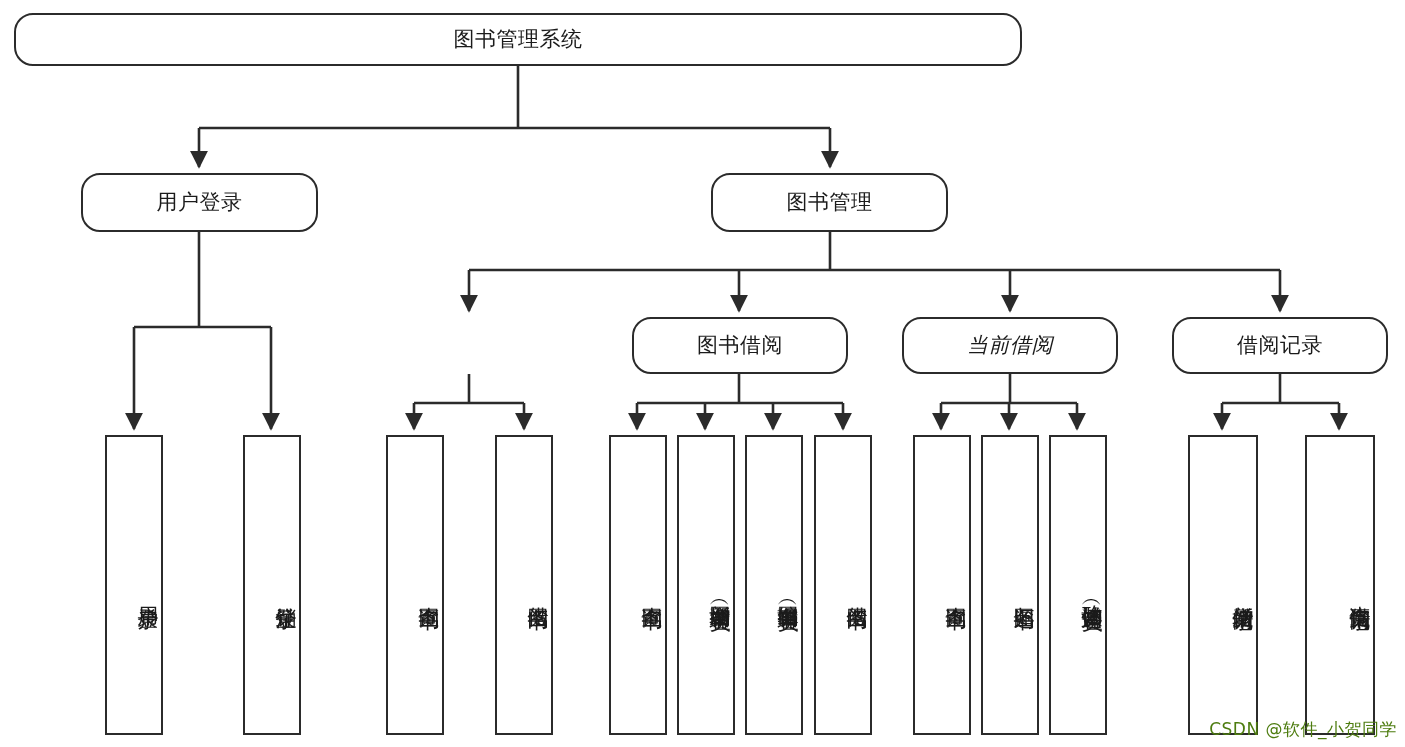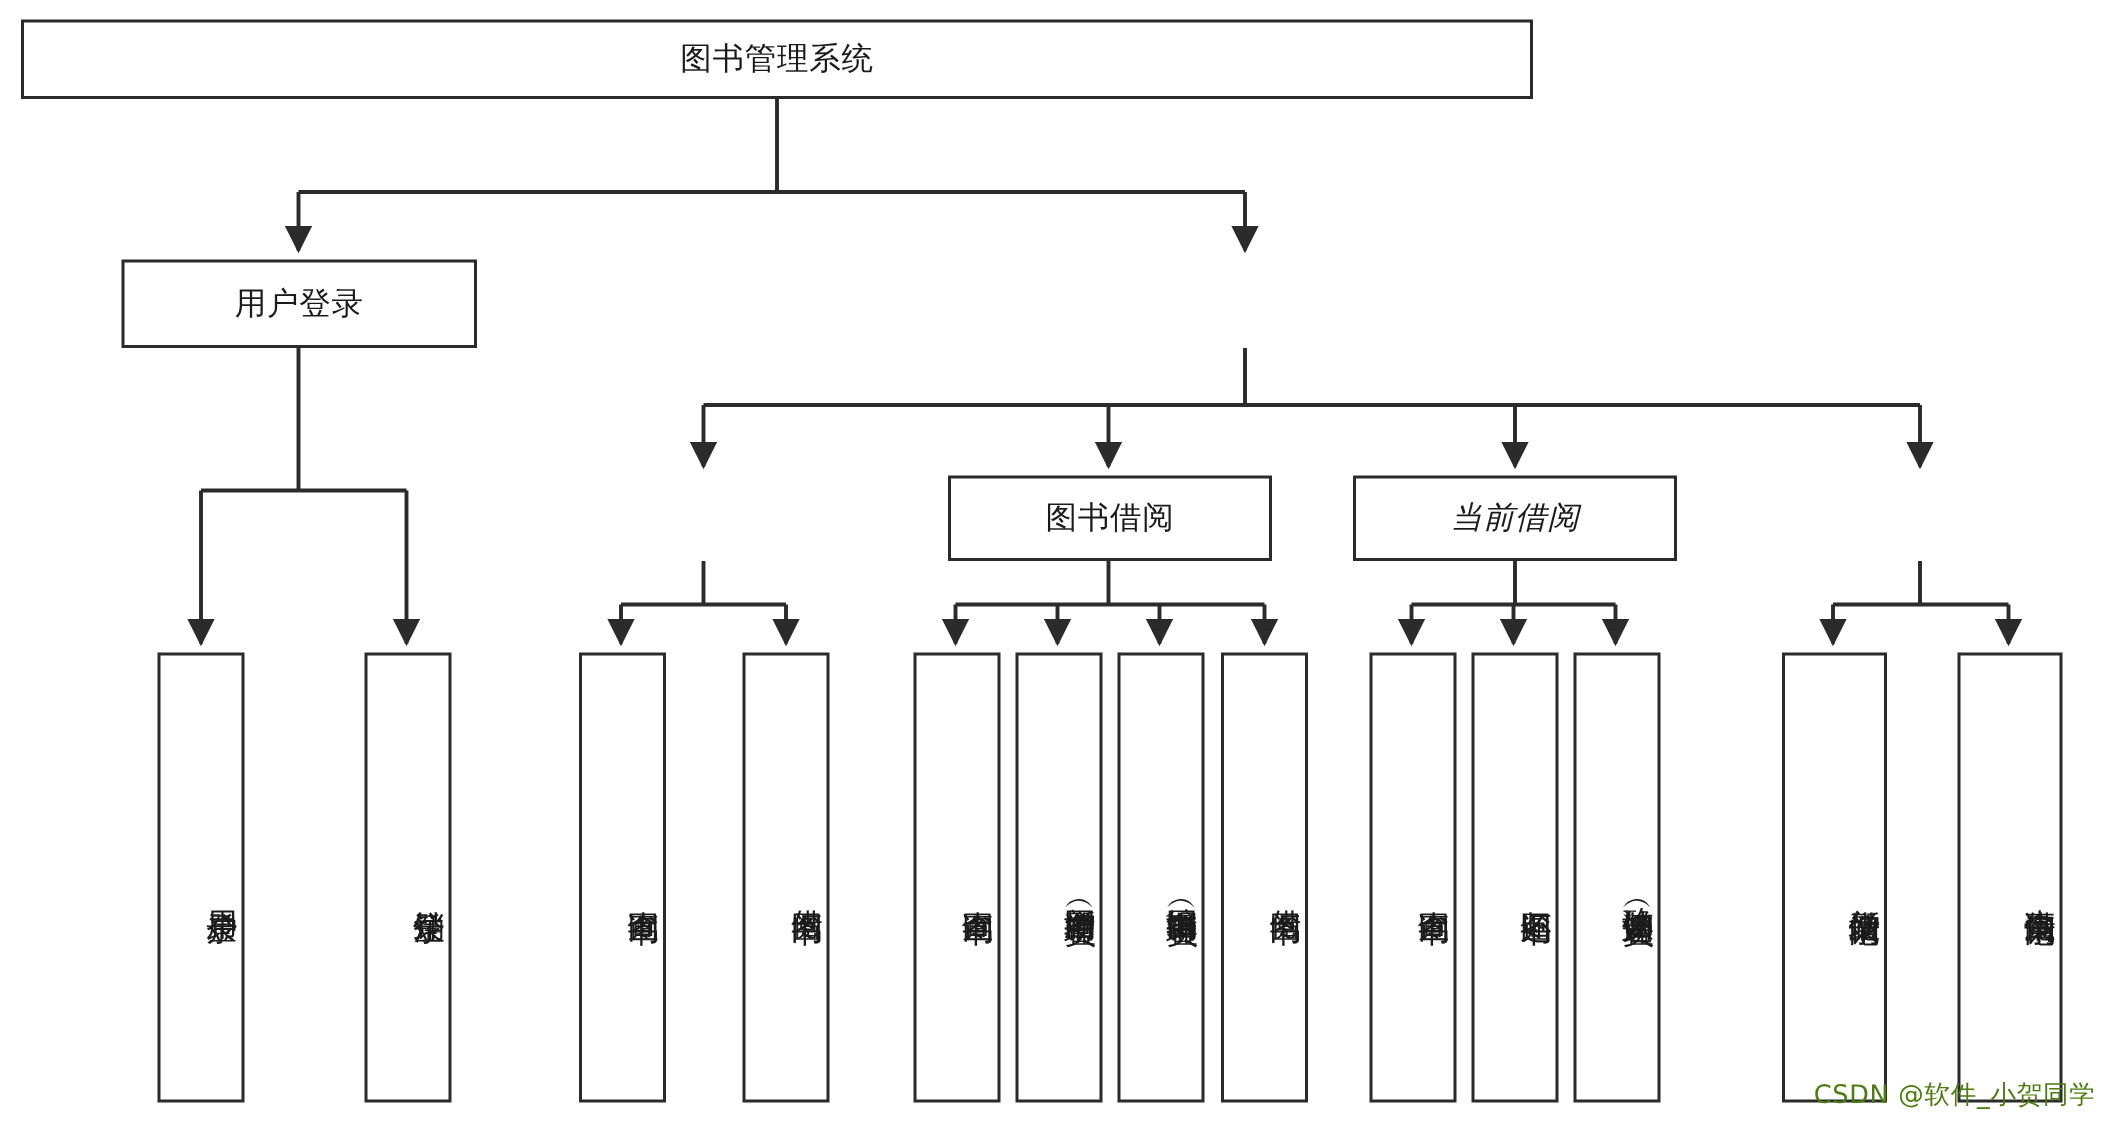--- a/index.html
+++ b/index.html
@@ -34,20 +34,21 @@
     display: flex;
     align-items: center;
     justify-content: center;
     color: #1b1b1b;
   }
   .node-h {
     font-size: 21px;
     letter-spacing: 0.5px;
     line-height: 1.1;
     white-space: nowrap;
+    border-radius: 19px;
   }
   .node-root {
     font-size: 21px;
   }
   .node-v {
     writing-mode: vertical-rl;
     text-orientation: upright;
     font-size: 21px;
     line-height: 1.25;
     letter-spacing: 1px;
@@ -125,26 +126,32 @@
     </g>
   </svg>
 
   <div class="node node-h node-root" style="left:14px; top:13px; width:1008px; height:53px;">
     <span>图书管理系统</span>
   </div>
 
   <div class="node node-h" style="left:81px; top:173px; width:237px; height:59px;">
     <span>用户登录</span>
   </div>
+  <div class="node node-h" style="left:711px; top:173px; width:237px; height:59px;">
+    <span>图书管理</span>
+  </div>
 
   <div class="node node-h" style="left:632px; top:317px; width:216px; height:57px;">
     <span>图书借阅</span>
   </div>
   <div class="node node-h" style="left:902px; top:317px; width:216px; height:57px;font-style:italic;">
     <span>当前借阅</span>
+  </div>
+  <div class="node node-h" style="left:1172px; top:317px; width:216px; height:57px;">
+    <span>借阅记录</span>
   </div>
 
   <div class="node node-v" style="left:105px; top:435px; width:58px; height:300px;">
     <span>用户登录</span>
   </div>
   <div class="node node-v" style="left:243px; top:435px; width:58px; height:300px;">
     <span>注销登录</span>
   </div>
 
   <div class="node node-v" style="left:386px; top:435px; width:58px; height:300px;">

